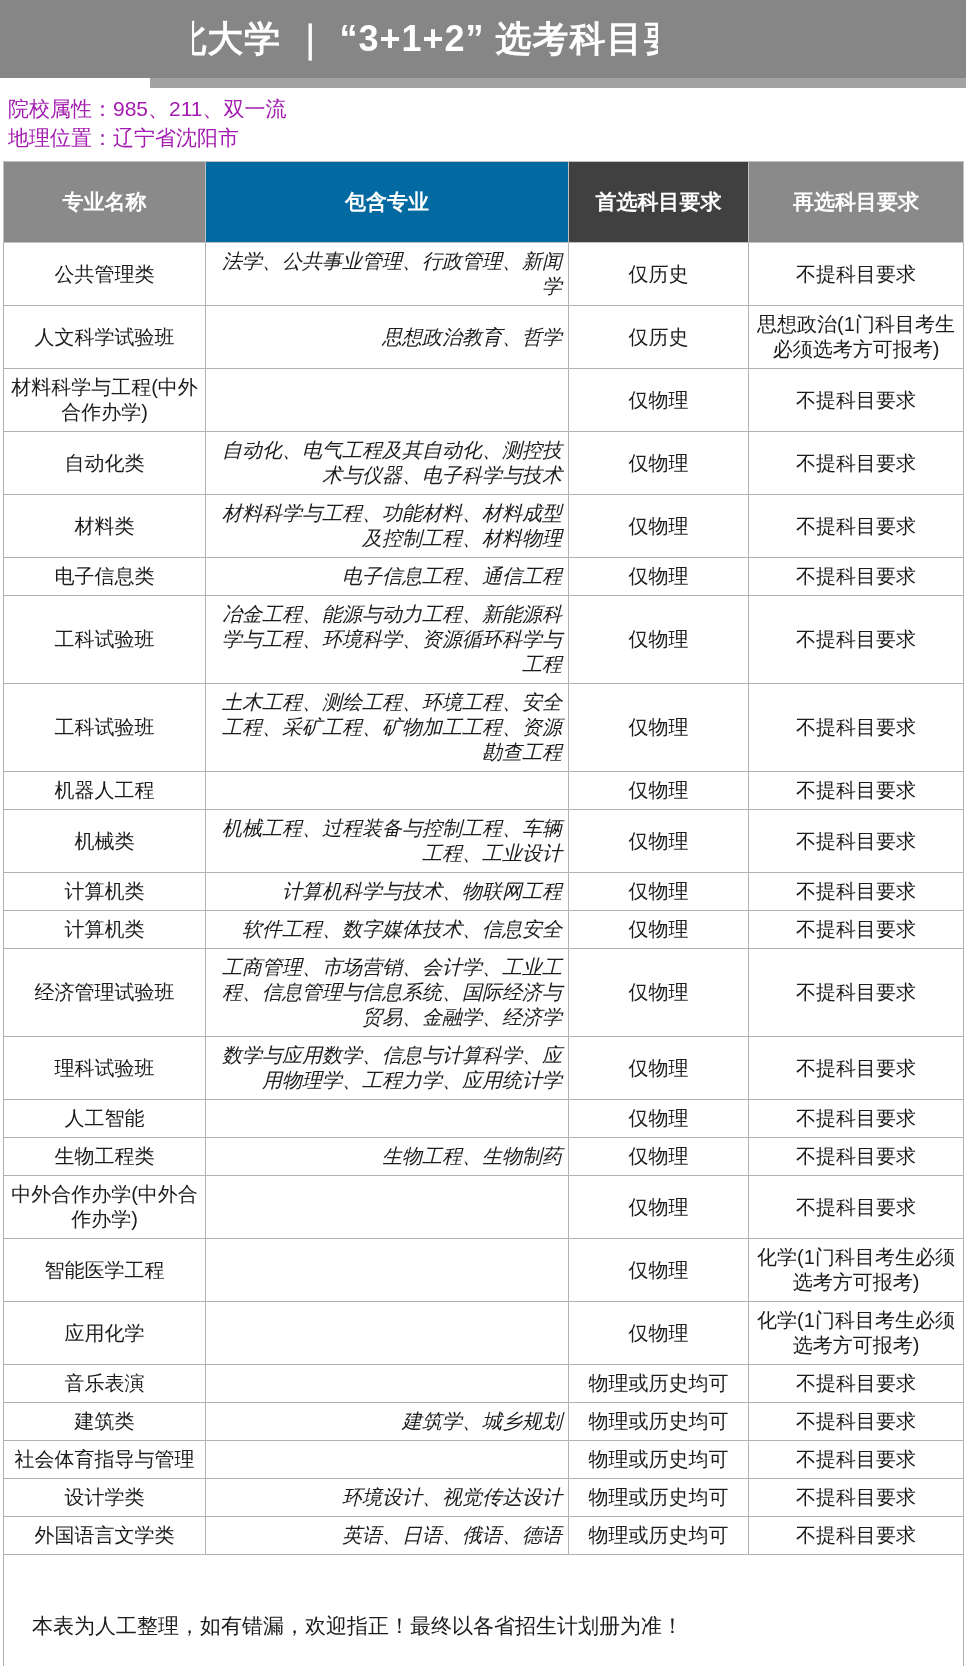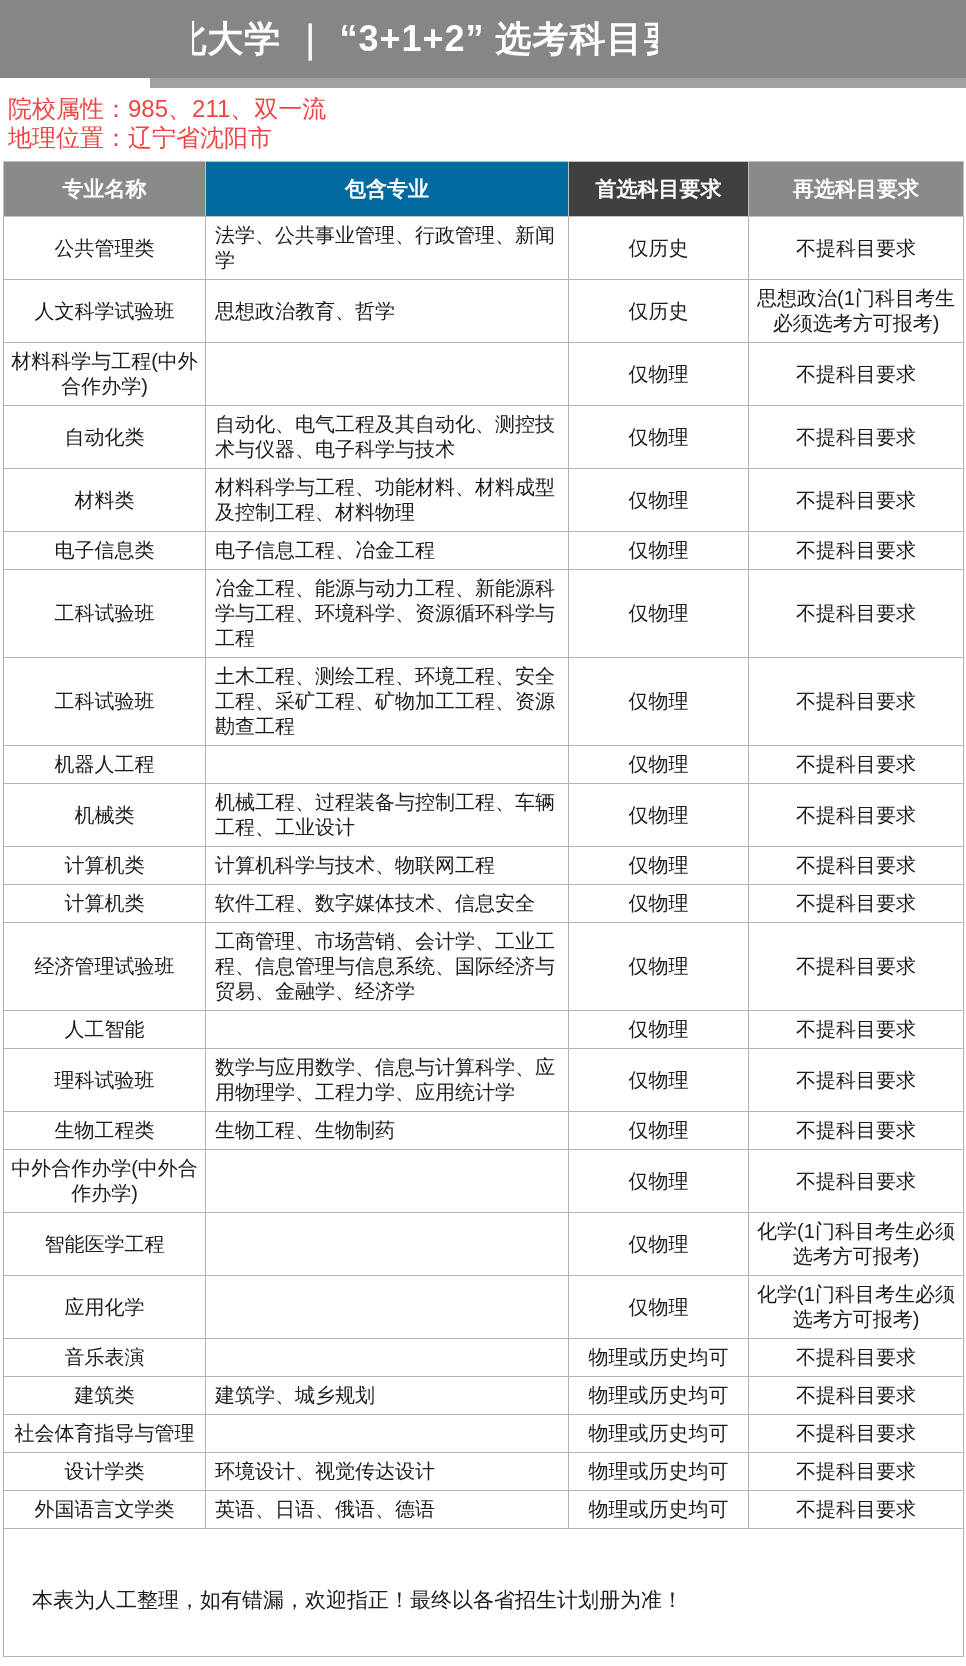--- a/index.html
+++ b/index.html
@@ -24,42 +24,42 @@
   .frag-left > span { display: inline-block; margin-left: -0.6em; }
   .frag-right {
     display: inline-block; width: 0.40em; overflow: hidden; vertical-align: bottom;
   }
   .banner-band {
     position: absolute; top: 100%; left: 150px; right: 0; height: 10px;
     background: #a2a2a2;
   }
   
   .info { margin: 16px 0 0 8px; }
-  .info-line { font-size: 24px; line-height: 29px; color: #ef4444; }
+  .info-line { font-size: 21px; line-height: 29px; color: #a21caf; }
   
   table {
     width: 960px; margin: 9px 3px 0 3px;
     border-collapse: collapse; table-layout: fixed;
   }
   col.c1 { width: 202px; }
   col.c2 { width: 363px; }
   col.c3 { width: 180px; }
   col.c4 { width: 215px; }
   th {
     background: #8a8a8a; color: #ffffff;
     font-size: 21px; font-weight: bold;
-    padding: 13px 4px; border: 1px solid #c0c0c0;
+    padding: 26px 4px; border: 1px solid #c0c0c0;
   }
   td {
     font-size: 20px; line-height: 25px; color: #1c1c1c;
     border: 1px solid #b2b2b2; padding: 6px 6px;
     text-align: center; vertical-align: middle;
     word-break: break-all;
   }
-  td.includes { text-align: left; padding-left: 9px; }
+  td.includes { text-align: right; padding-left: 9px; font-style: italic; }
   tfoot td {
     height: 128px; text-align: left; vertical-align: middle;
     padding: 24px 10px 10px 28px; font-size: 21px;
   }
 </style>
 </head>
 <body>
 
 <div class="banner" style="background: rgb(134, 134, 134);">
   <div class="banner-title">
@@ -114,21 +114,21 @@
     <td>不提科目要求</td>
   </tr>
       <tr>
     <td>材料类</td>
     <td class="includes">材料科学与工程、功能材料、材料成型及控制工程、材料物理</td>
     <td>仅物理</td>
     <td>不提科目要求</td>
   </tr>
       <tr>
     <td>电子信息类</td>
-    <td class="includes">电子信息工程、冶金工程</td>
+    <td class="includes">电子信息工程、通信工程</td>
     <td>仅物理</td>
     <td>不提科目要求</td>
   </tr>
       <tr>
     <td>工科试验班</td>
     <td class="includes">冶金工程、能源与动力工程、新能源科学与工程、环境科学、资源循环科学与工程</td>
     <td>仅物理</td>
     <td>不提科目要求</td>
   </tr>
       <tr>
@@ -161,28 +161,28 @@
     <td>仅物理</td>
     <td>不提科目要求</td>
   </tr>
       <tr>
     <td>经济管理试验班</td>
     <td class="includes">工商管理、市场营销、会计学、工业工程、信息管理与信息系统、国际经济与贸易、金融学、经济学</td>
     <td>仅物理</td>
     <td>不提科目要求</td>
   </tr>
       <tr>
-    <td>人工智能</td>
-    <td class="includes"></td>
-    <td>仅物理</td>
-    <td>不提科目要求</td>
-  </tr>
-      <tr>
     <td>理科试验班</td>
     <td class="includes">数学与应用数学、信息与计算科学、应用物理学、工程力学、应用统计学</td>
+    <td>仅物理</td>
+    <td>不提科目要求</td>
+  </tr>
+      <tr>
+    <td>人工智能</td>
+    <td class="includes"></td>
     <td>仅物理</td>
     <td>不提科目要求</td>
   </tr>
       <tr>
     <td>生物工程类</td>
     <td class="includes">生物工程、生物制药</td>
     <td>仅物理</td>
     <td>不提科目要求</td>
   </tr>
       <tr>

